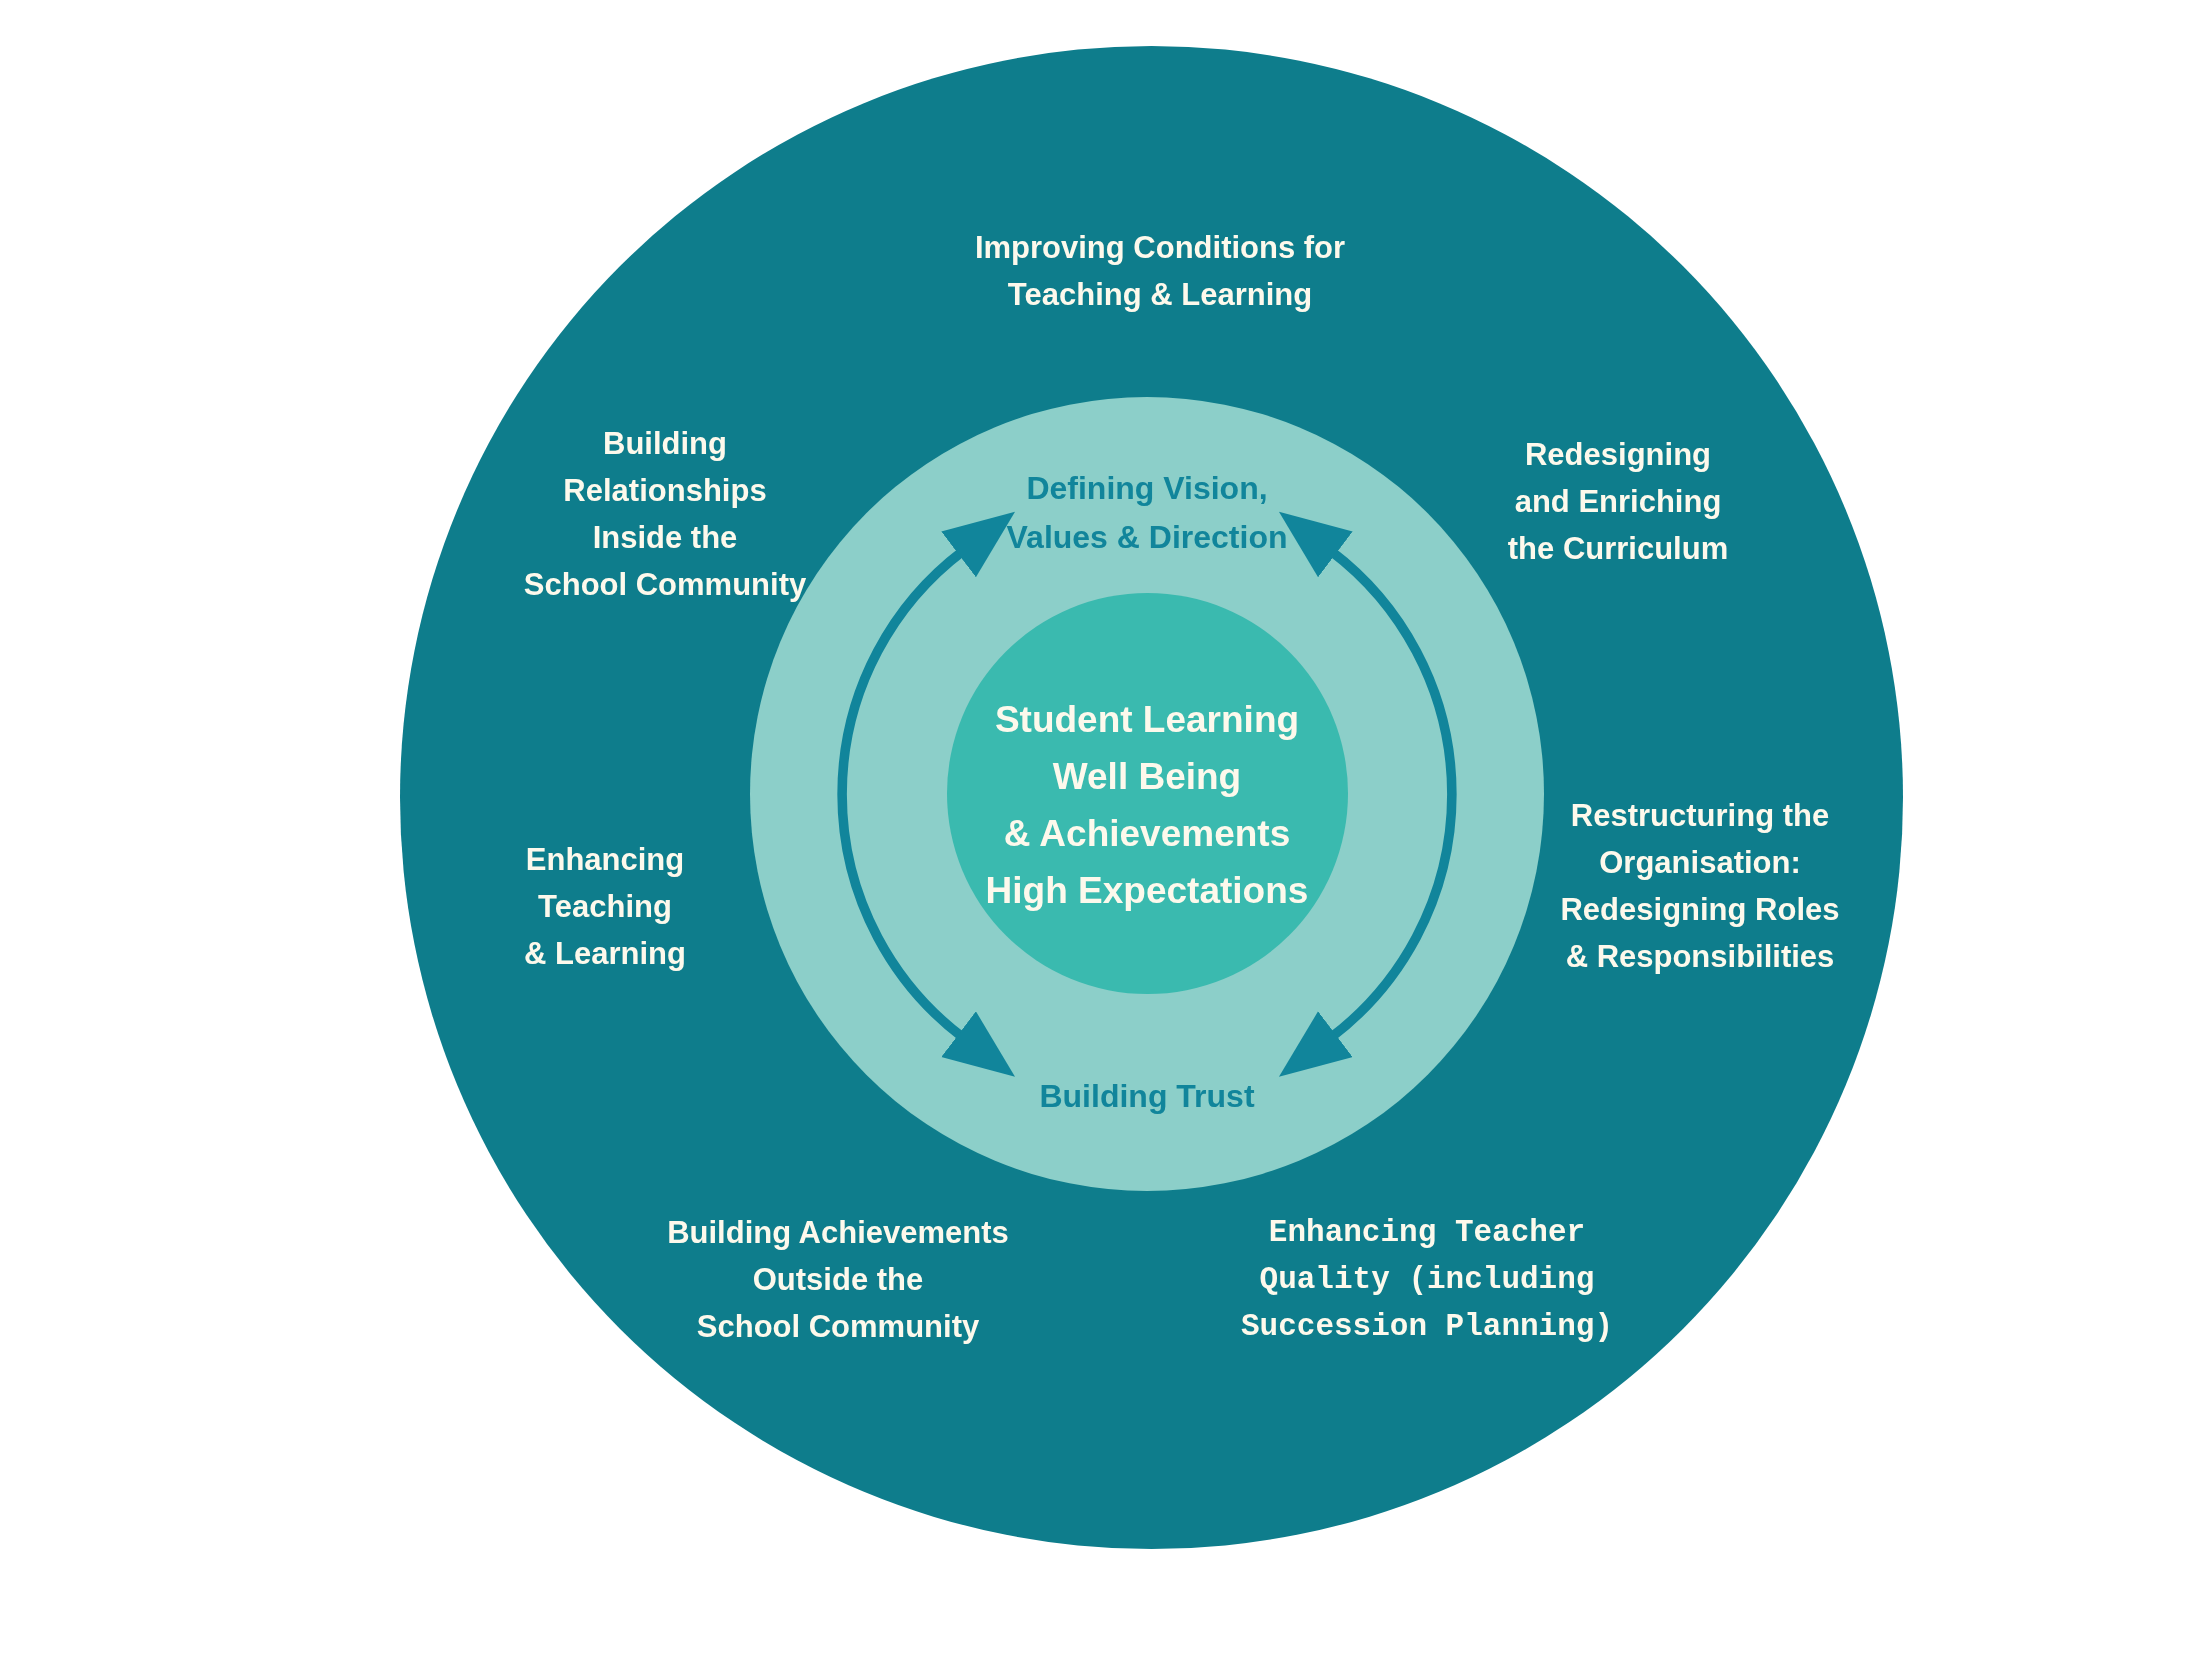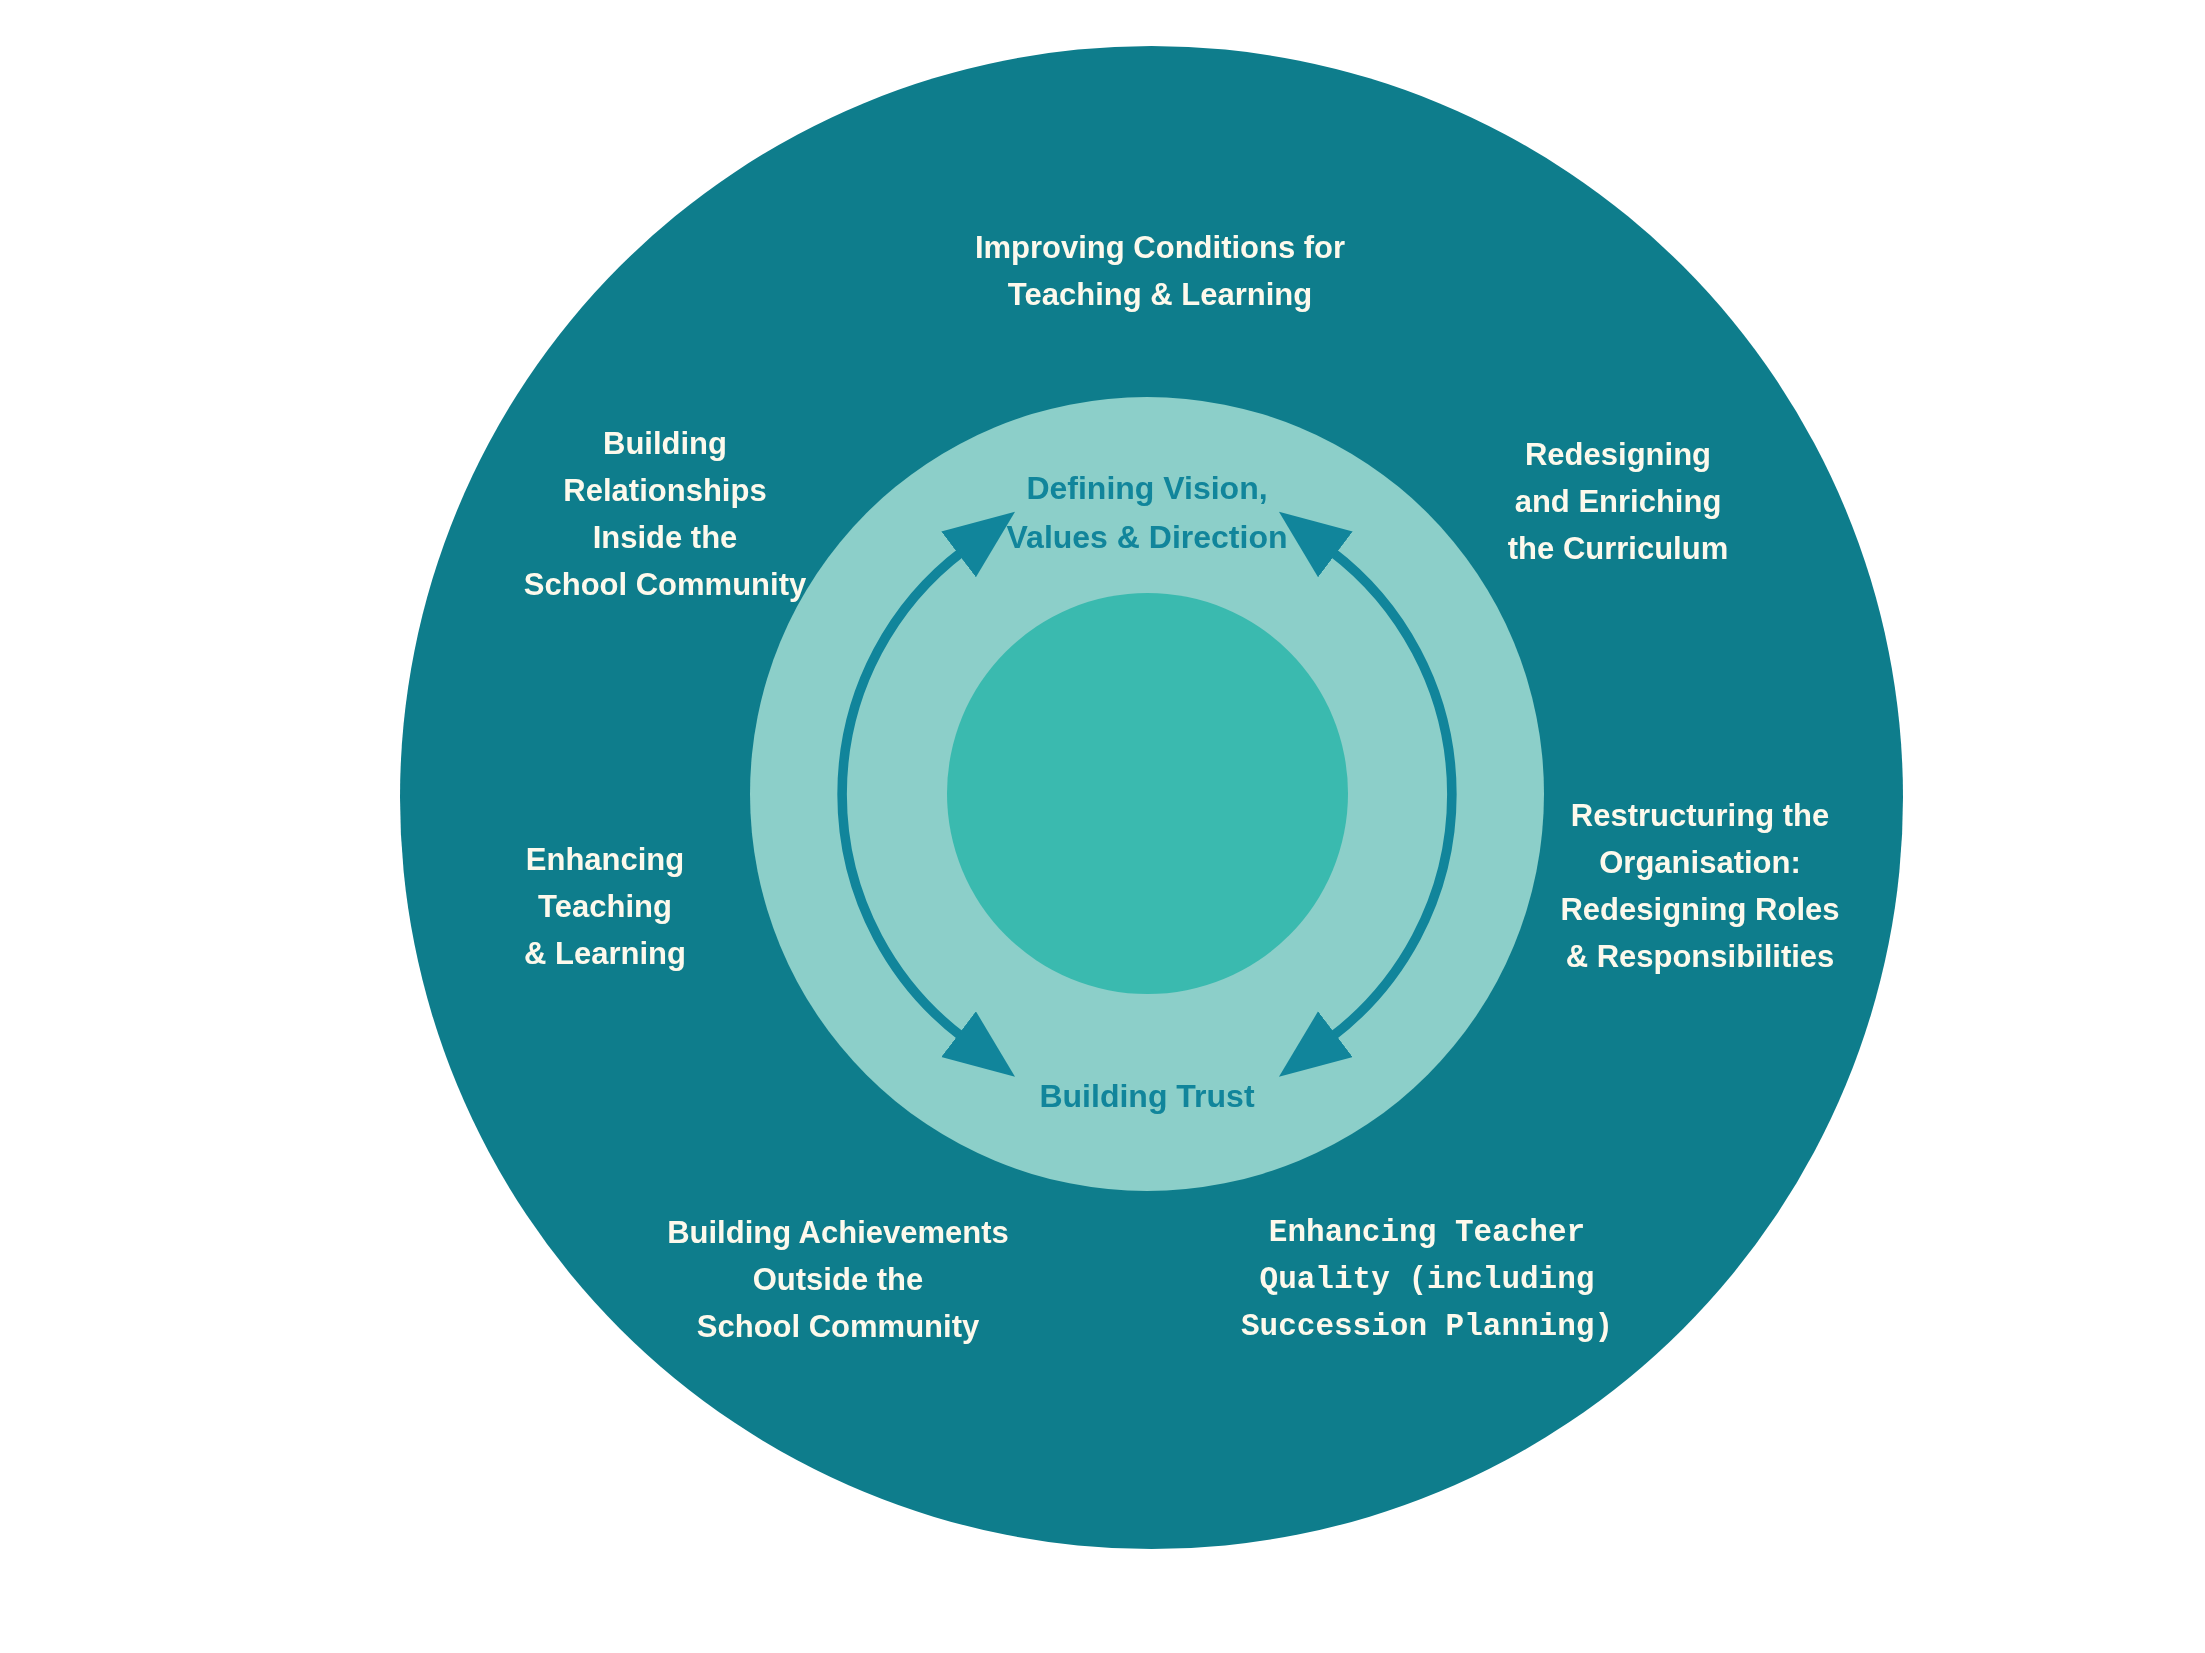--- a/index.html
+++ b/index.html
@@ -124,15 +124,21 @@
 
   <div class="label ring-label pos-ring-top">
     <span>Defining Vision,</span>
     <span>Values &amp; Direction</span>
   </div>
 
   <div class="label ring-label pos-ring-bottom">
     <span>Building Trust</span>
   </div>
 
+  <div class="label center-label pos-center">
+    <span>Student Learning</span>
+    <span>Well Being</span>
+    <span>&amp; Achievements</span>
+    <span>High Expectations</span>
+  </div>
 
 </div>
 
 
 </body></html>

